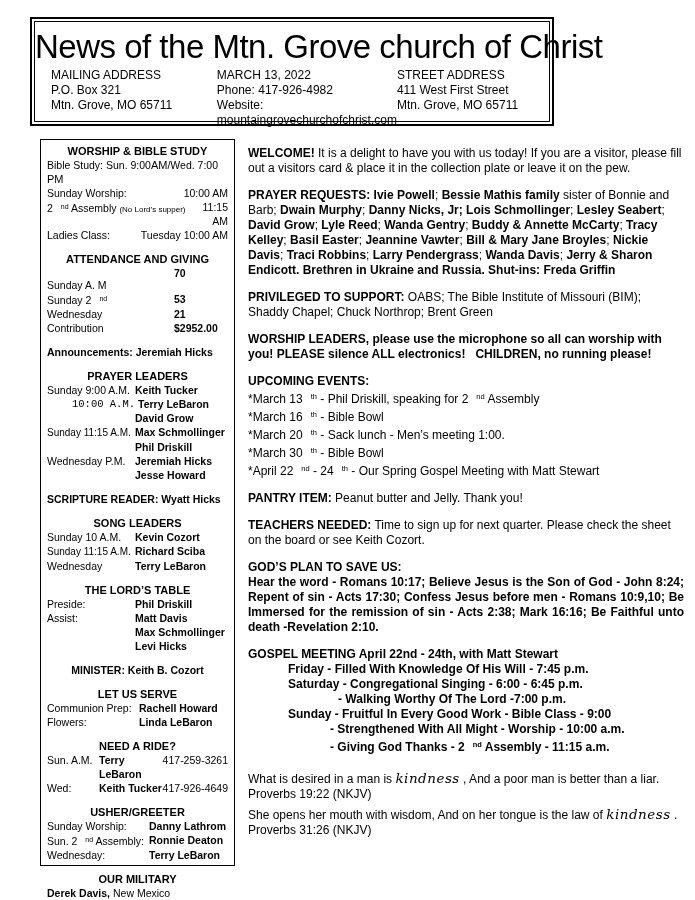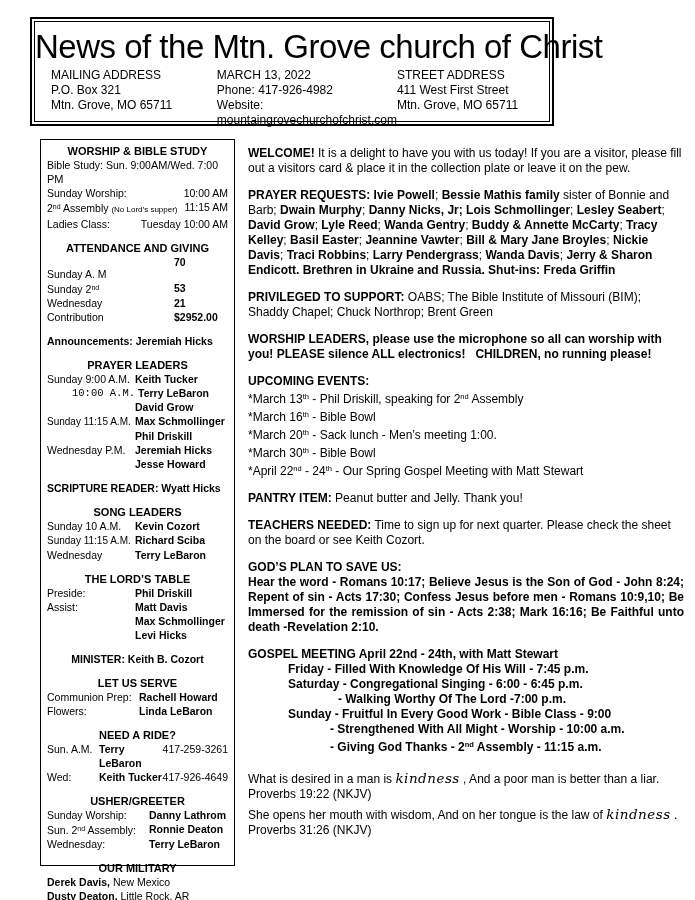--- a/index.html
+++ b/index.html
@@ -31,21 +31,21 @@
   .row .val{flex:1;}
   .row .ph{margin-left:auto;text-align:right;}
   .lab.ra{text-align:right;padding-right:3px;}
   
   .block{margin-top:12px;}
   .block.first{margin-top:0;}
   .block.justify{text-align:justify;}
   .line{min-height:15px;}
   
   .b{font-weight:bold;}
-  .sup{font-size:7.5px;vertical-align:4px;letter-spacing:0;}
+  .sup{font-size:7.5px;vertical-align:4px;letter-spacing:0;padding-left:8px;}
   .sidebar .sup{vertical-align:3px;font-size:7px;}
   .sm{font-size:8px;}
   .sc{font-size:11px;}
   .xs{font-size:10px;}
   .script{font-family:"DejaVu Serif",serif;font-style:italic;font-size:13.5px;letter-spacing:0.5px;}
 </style>
 </head>
 <body>
 
 <div class="page">

